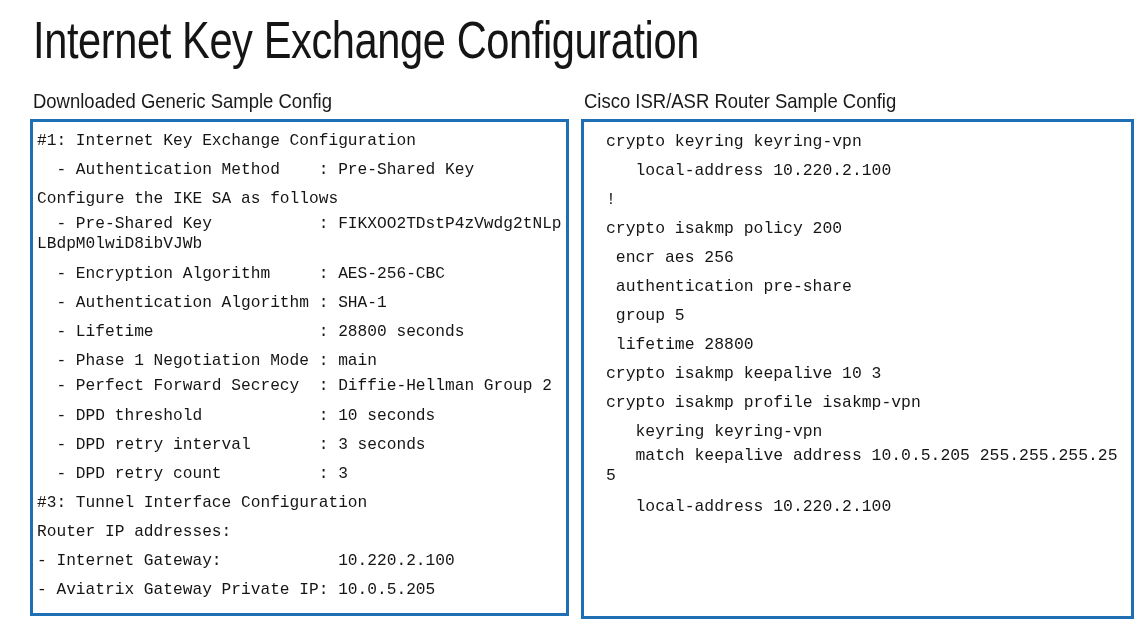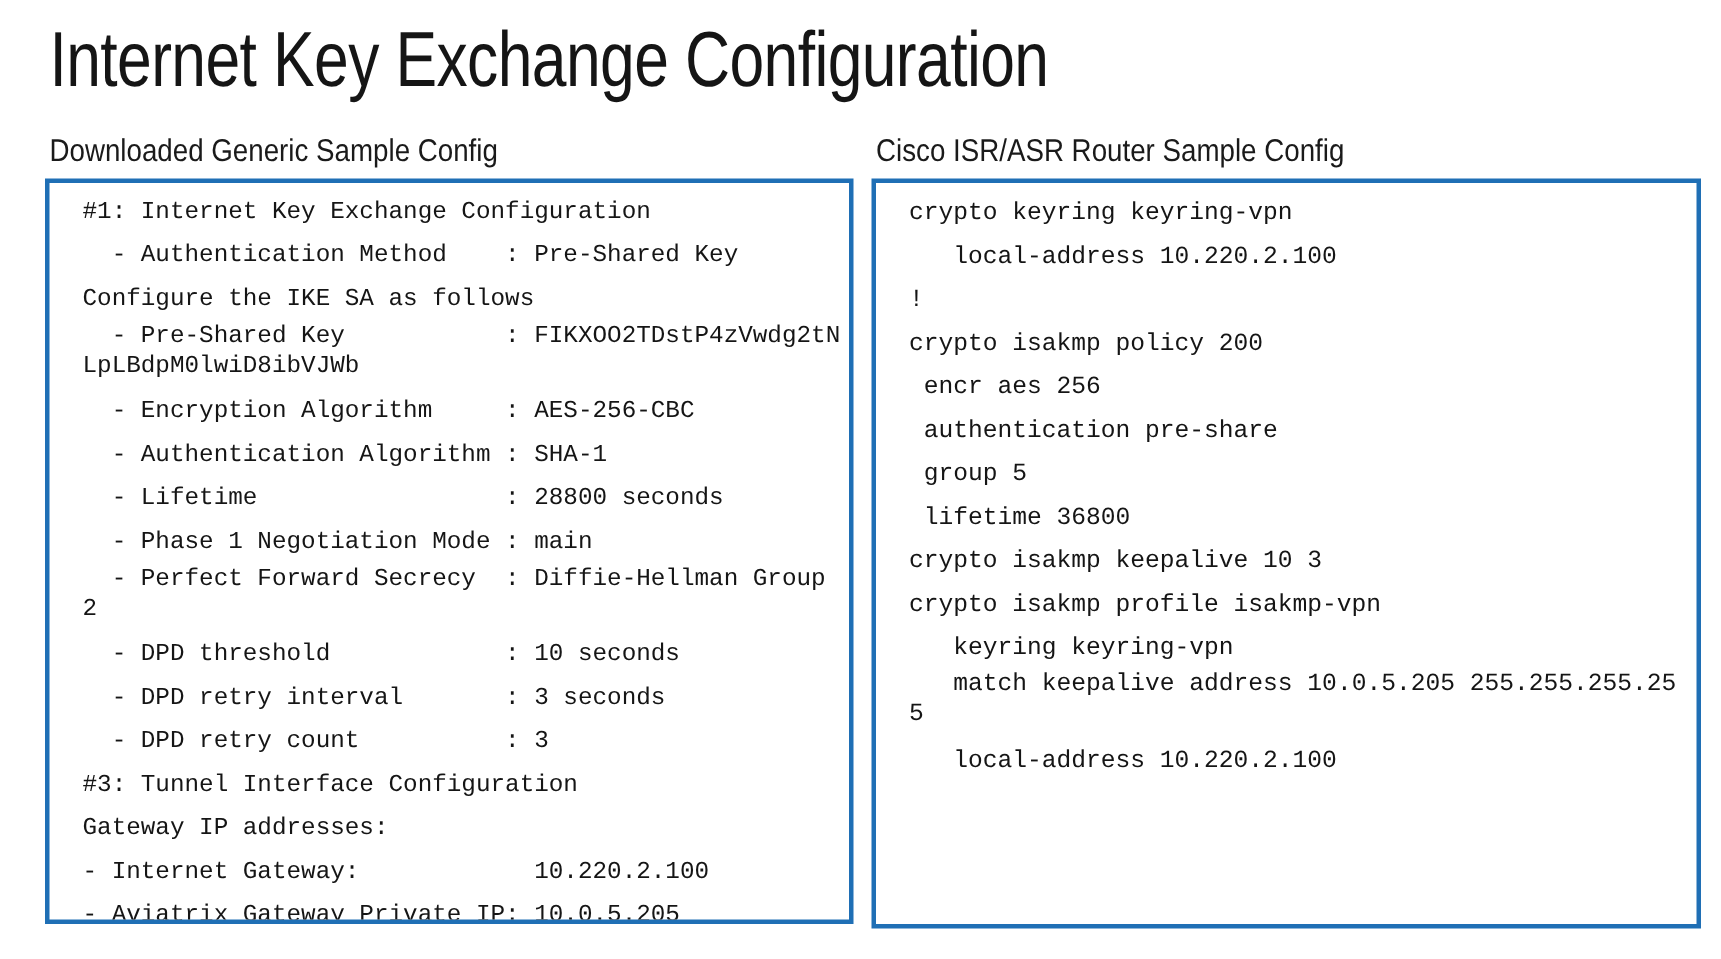--- a/index.html
+++ b/index.html
@@ -56,21 +56,21 @@
     box-sizing: border-box;
     border: 3px solid #1f6fb5;
     background: #ffffff;
     overflow: hidden;
   }
   .code-panel.left {
     left: 30px;
     top: 119px;
     width: 539px;
     height: 497px;
-    padding: 5px 4px 4px 22px;
+    padding: 5px 4px 4px 4px;
   }
   .code-panel.right {
     left: 581px;
     top: 119px;
     width: 553px;
     height: 500px;
     padding: 5px 6px 4px 22px;
   }
 
   .code-line {
@@ -107,34 +107,34 @@
       <div class="code-line wrap">  - Pre-Shared Key           : FIKXOO2TDstP4zVwdg2tNLpLBdpM0lwiD8ibVJWb</div>
       <div class="code-line">  - Encryption Algorithm     : AES-256-CBC</div>
       <div class="code-line">  - Authentication Algorithm : SHA-1</div>
       <div class="code-line">  - Lifetime                 : 28800 seconds</div>
       <div class="code-line">  - Phase 1 Negotiation Mode : main</div>
       <div class="code-line wrap">  - Perfect Forward Secrecy  : Diffie-Hellman Group 2</div>
       <div class="code-line">  - DPD threshold            : 10 seconds</div>
       <div class="code-line">  - DPD retry interval       : 3 seconds</div>
       <div class="code-line">  - DPD retry count          : 3</div>
       <div class="code-line">#3: Tunnel Interface Configuration</div>
-      <div class="code-line">Gateway IP addresses:</div>
+      <div class="code-line">Router IP addresses:</div>
       <div class="code-line">- Internet Gateway:            10.220.2.100</div>
       <div class="code-line">- Aviatrix Gateway Private IP: 10.0.5.205</div>
     </div>
 
   <div class="code-panel right" id="right-panel-body">
       <div class="code-line">crypto keyring keyring-vpn</div>
       <div class="code-line">   local-address 10.220.2.100</div>
       <div class="code-line">!</div>
       <div class="code-line">crypto isakmp policy 200</div>
       <div class="code-line"> encr aes 256</div>
       <div class="code-line"> authentication pre-share</div>
       <div class="code-line"> group 5</div>
-      <div class="code-line"> lifetime 36800</div>
+      <div class="code-line"> lifetime 28800</div>
       <div class="code-line">crypto isakmp keepalive 10 3</div>
       <div class="code-line">crypto isakmp profile isakmp-vpn</div>
       <div class="code-line">   keyring keyring-vpn</div>
       <div class="code-line wrap">   match keepalive address 10.0.5.205 255.255.255.255</div>
       <div class="code-line">   local-address 10.220.2.100</div>
     </div>
 
 </div>
 
 </body></html>

